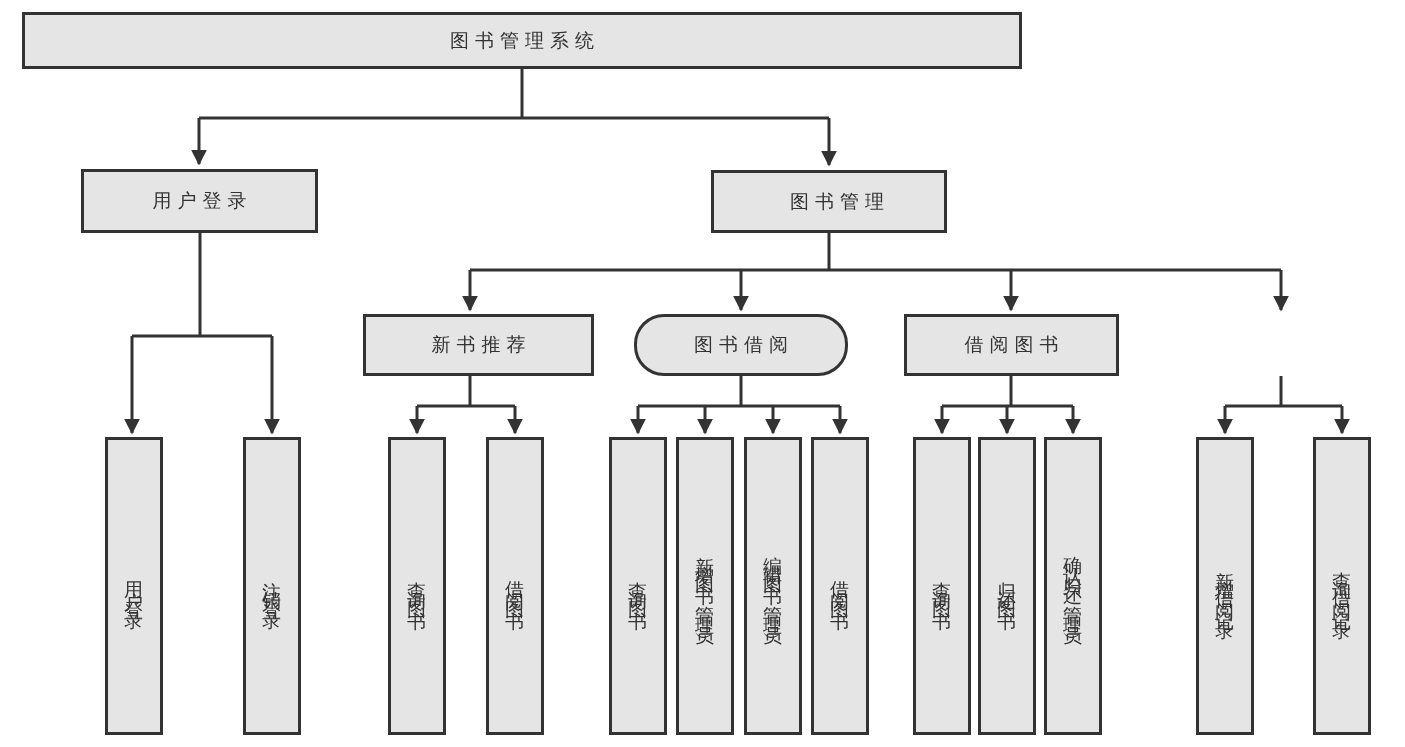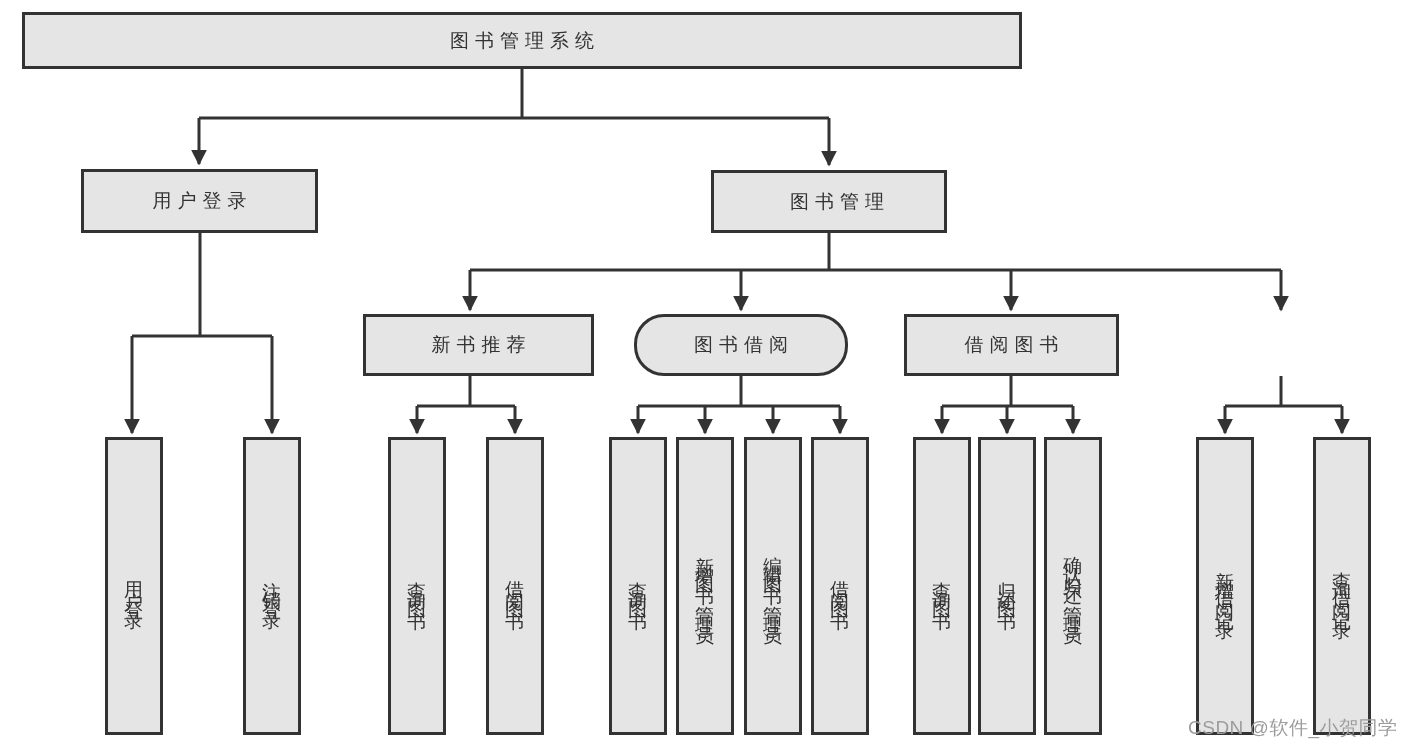--- a/index.html
+++ b/index.html
@@ -114,14 +114,13 @@
   <div class="node v b-b2">编辑图书（管理员）</div>
   <div class="node v b-b3">借阅图书</div>
 
   <div class="node v b-c0">查询图书</div>
   <div class="node v b-c1">归还图书</div>
   <div class="node v b-c2">确认归还（管理员）</div>
 
   <div class="node v b-r0">新增借阅记录</div>
   <div class="node v b-r1">查询借阅记录</div>
 
-  <div class="watermark">CSDN @软件_小贺同学</div>
 </div>
 
 </body></html>

